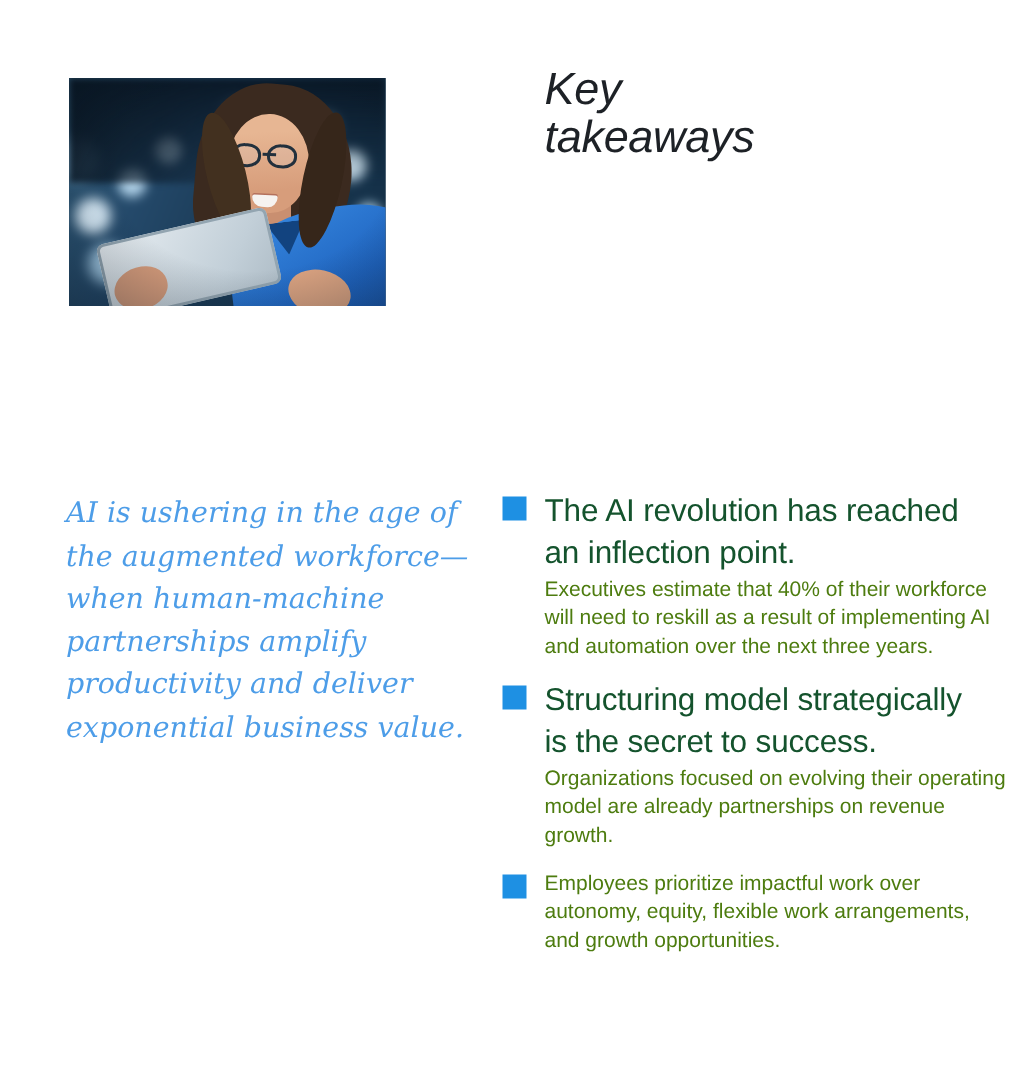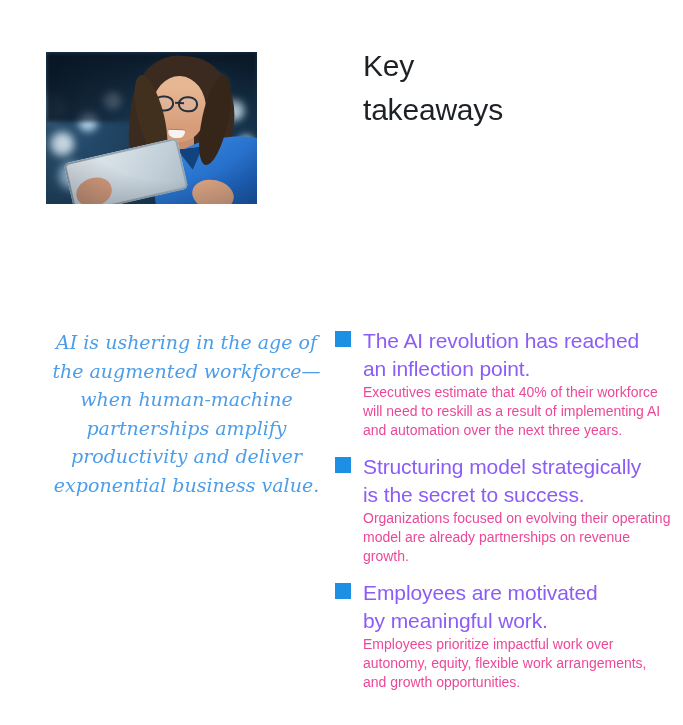--- a/index.html
+++ b/index.html
@@ -2,42 +2,42 @@
 <html><head>
 <meta charset="utf-8">
 <style>
   html,body{margin:0;padding:0;background:#ffffff;}
   body{width:683px;height:725px;font-family:"Liberation Sans",sans-serif;}
   .page{position:relative;width:683px;height:725px;background:#ffffff;overflow:hidden;}
 
   
   .title{
     position:absolute;left:363px;top:44px;margin:0;
-    font-size:30px;line-height:44px;font-weight:400;color:#1d2126;
-    white-space:pre-line;letter-spacing:-0.2px;
+    font-size:30px;line-height:32px;font-weight:400;color:#1d2126;
+    white-space:pre-line;letter-spacing:-0.2px;font-style:italic;
   }
 
   
   .quote{
     position:absolute;left:44px;top:328px;margin:0;width:285px;
     font-family:"DejaVu Serif","Liberation Serif",serif;font-style:italic;
-    font-size:19px;line-height:28.6px;color:#4d9de8;white-space:pre-line;text-align:center;
+    font-size:19px;line-height:28.6px;color:#4d9de8;white-space:pre-line;
   }
 
   
   .takeaways{position:absolute;left:335px;top:327px;width:348px;}
   .tk{position:relative;margin:0 0 13px 0;}
   .sq{position:absolute;left:0;top:4px;width:16px;height:16px;background:#1e90e3;}
   .tk-h{
     margin:0 0 0 28px;font-size:21px;line-height:28px;font-weight:400;
-    color:#8b5cf6;white-space:pre-line;letter-spacing:-0.1px;
+    color:#14532d;white-space:pre-line;letter-spacing:-0.1px;
   }
   .tk-b{
     margin:0 0 0 28px;font-size:14px;line-height:19px;font-weight:400;
-    color:#ec4899;white-space:pre-line;
+    color:#4d7c0f;white-space:pre-line;
   }
 
   
   .photo{position:absolute;left:46px;top:52px;width:211px;height:152px;overflow:hidden;background:#16344a;}
   .photo>div{position:absolute;}
   .ph-bg{left:-8px;top:-8px;width:227px;height:168px;filter:blur(3px);background:
     radial-gradient(circle at 24px 100px, rgba(225,243,255,.95) 0 7px, rgba(225,243,255,0) 16px),
     radial-gradient(circle at 50px 78px,  rgba(195,228,250,.90) 0 5px, rgba(195,228,250,0) 13px),
     radial-gradient(circle at 34px 132px, rgba(180,220,246,.85) 0 8px, rgba(180,220,246,0) 18px),
     radial-gradient(circle at 74px 56px,  rgba(205,232,250,.70) 0 5px, rgba(205,232,250,0) 12px),
@@ -116,21 +116,19 @@
       <span class="sq"></span>
       <h2 class="tk-h">Structuring model strategically
 is the secret to success.</h2>
       <p class="tk-b">Organizations focused on evolving their operating
 model are already partnerships on revenue
 growth.</p>
     </section>
 
     <section class="tk">
       <span class="sq"></span>
-      <h2 class="tk-h">Employees are motivated
-by meaningful work.</h2>
       <p class="tk-b">Employees prioritize impactful work over
 autonomy, equity, flexible work arrangements,
 and growth opportunities.</p>
     </section>
 
   </div>
 </div>
 
 </body></html>

